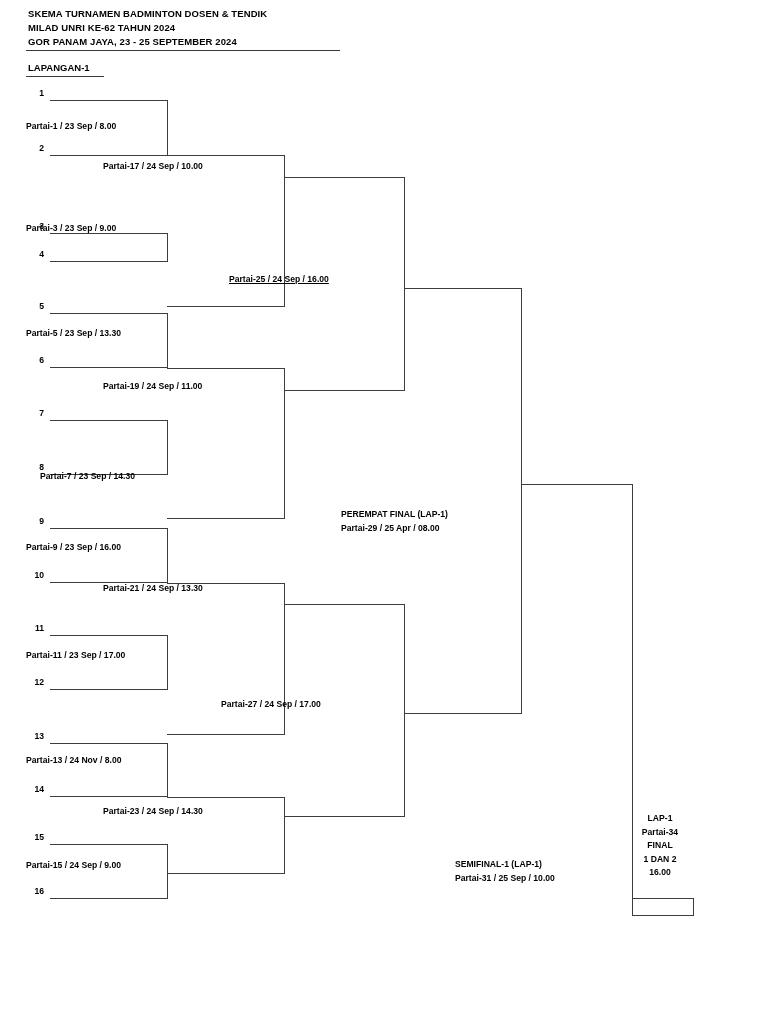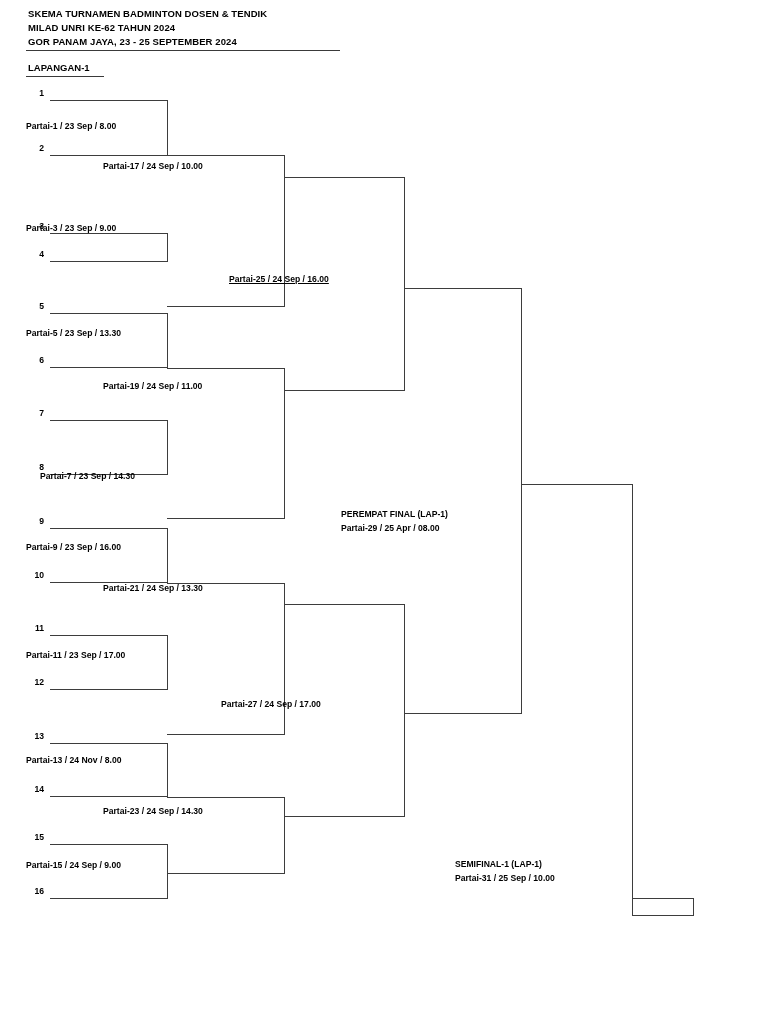--- a/index.html
+++ b/index.html
@@ -210,16 +210,23 @@
   </div>
 
   <div class="hline" style="left:521px; top:484px; width:111px;"></div>
   <div class="vline" style="left:632px; top:484px; height:419px;"></div>
 
   <div class="blk" style="left:455px; top:858px;">
     <span>SEMIFINAL-1 (LAP-1)</span><br>
     <span>Partai-31 / 25 Sep / 10.00</span>
   </div>
 
+  <div id="final-stack" style="left:632px; top:812px; width:56px;">
+    <div>LAP-1</div>
+    <div>Partai-34</div>
+    <div>FINAL</div>
+    <div>1 DAN 2</div>
+    <div>16.00</div>
+  </div>
 
   <div id="winner-box" style="left:632px; top:898px; width:60px; height:16px;"></div>
 
 </div>
 
 </body></html>

